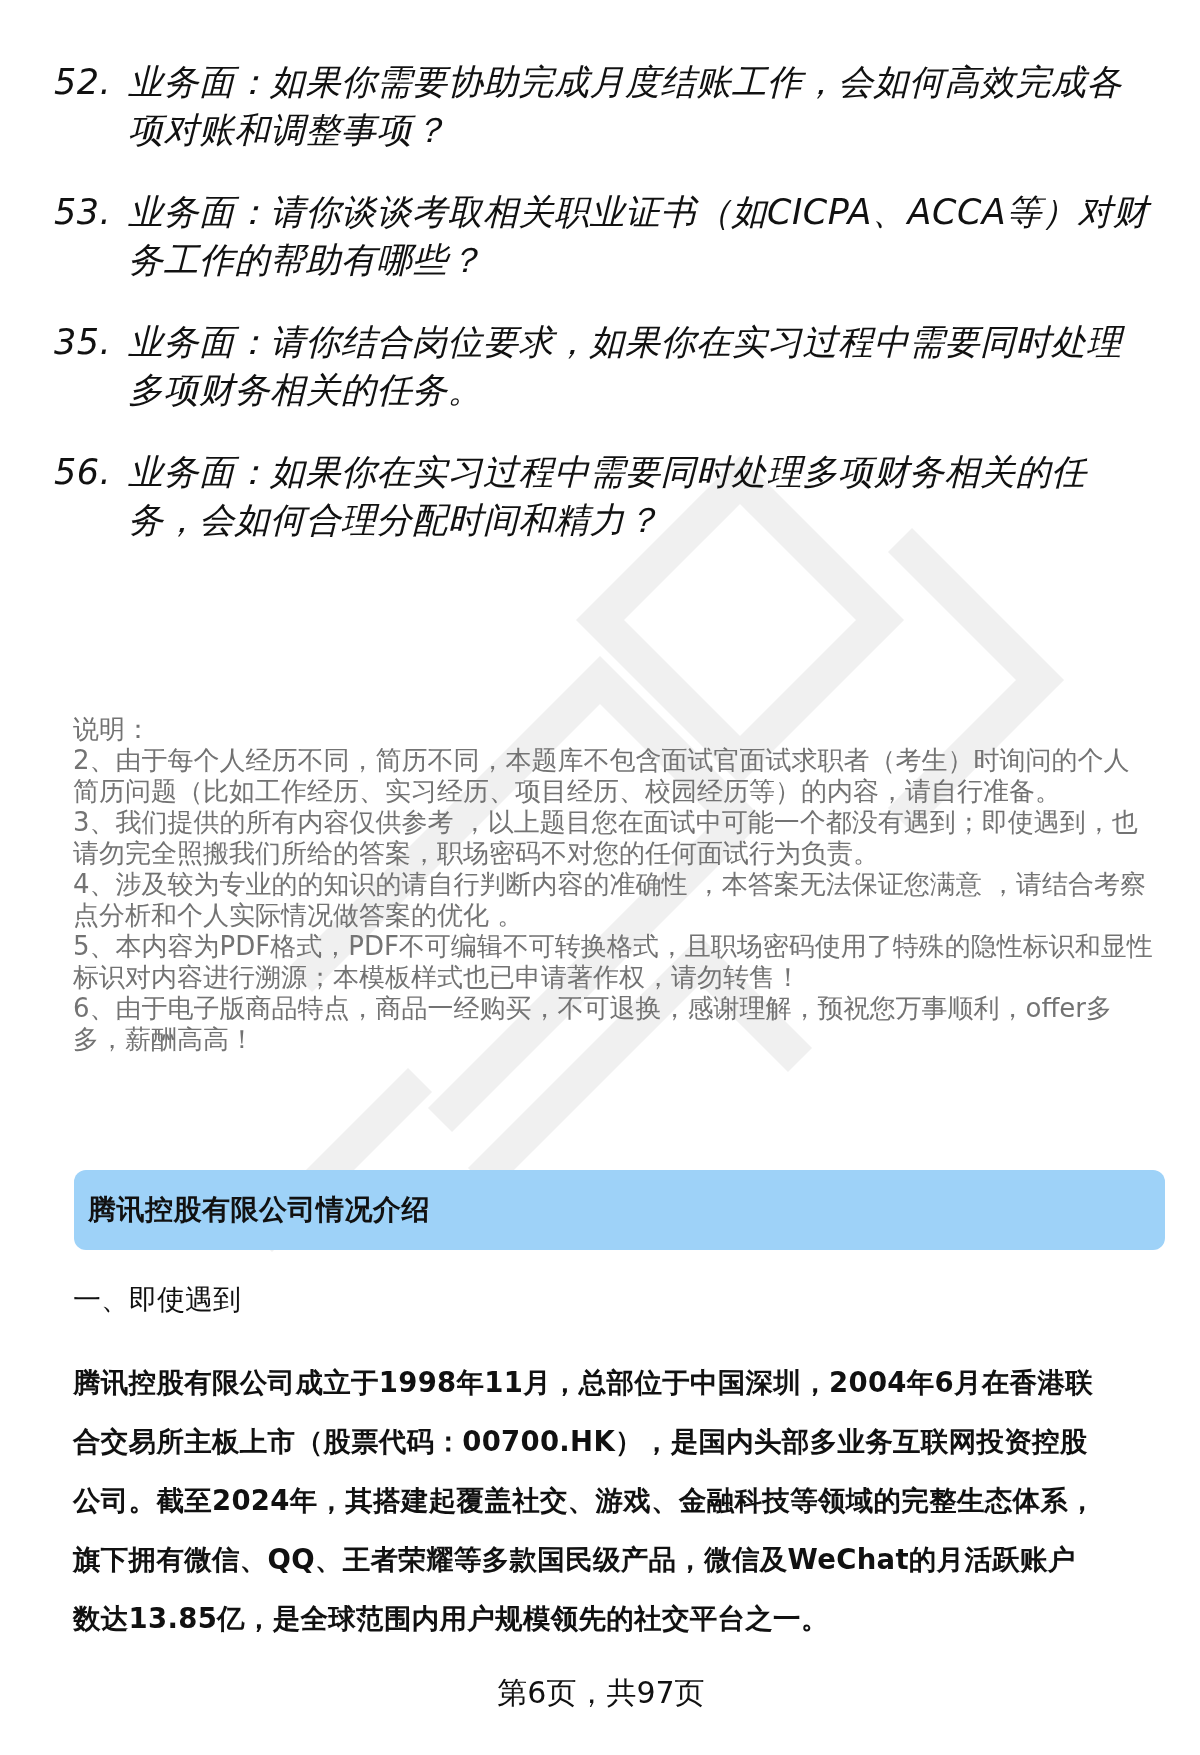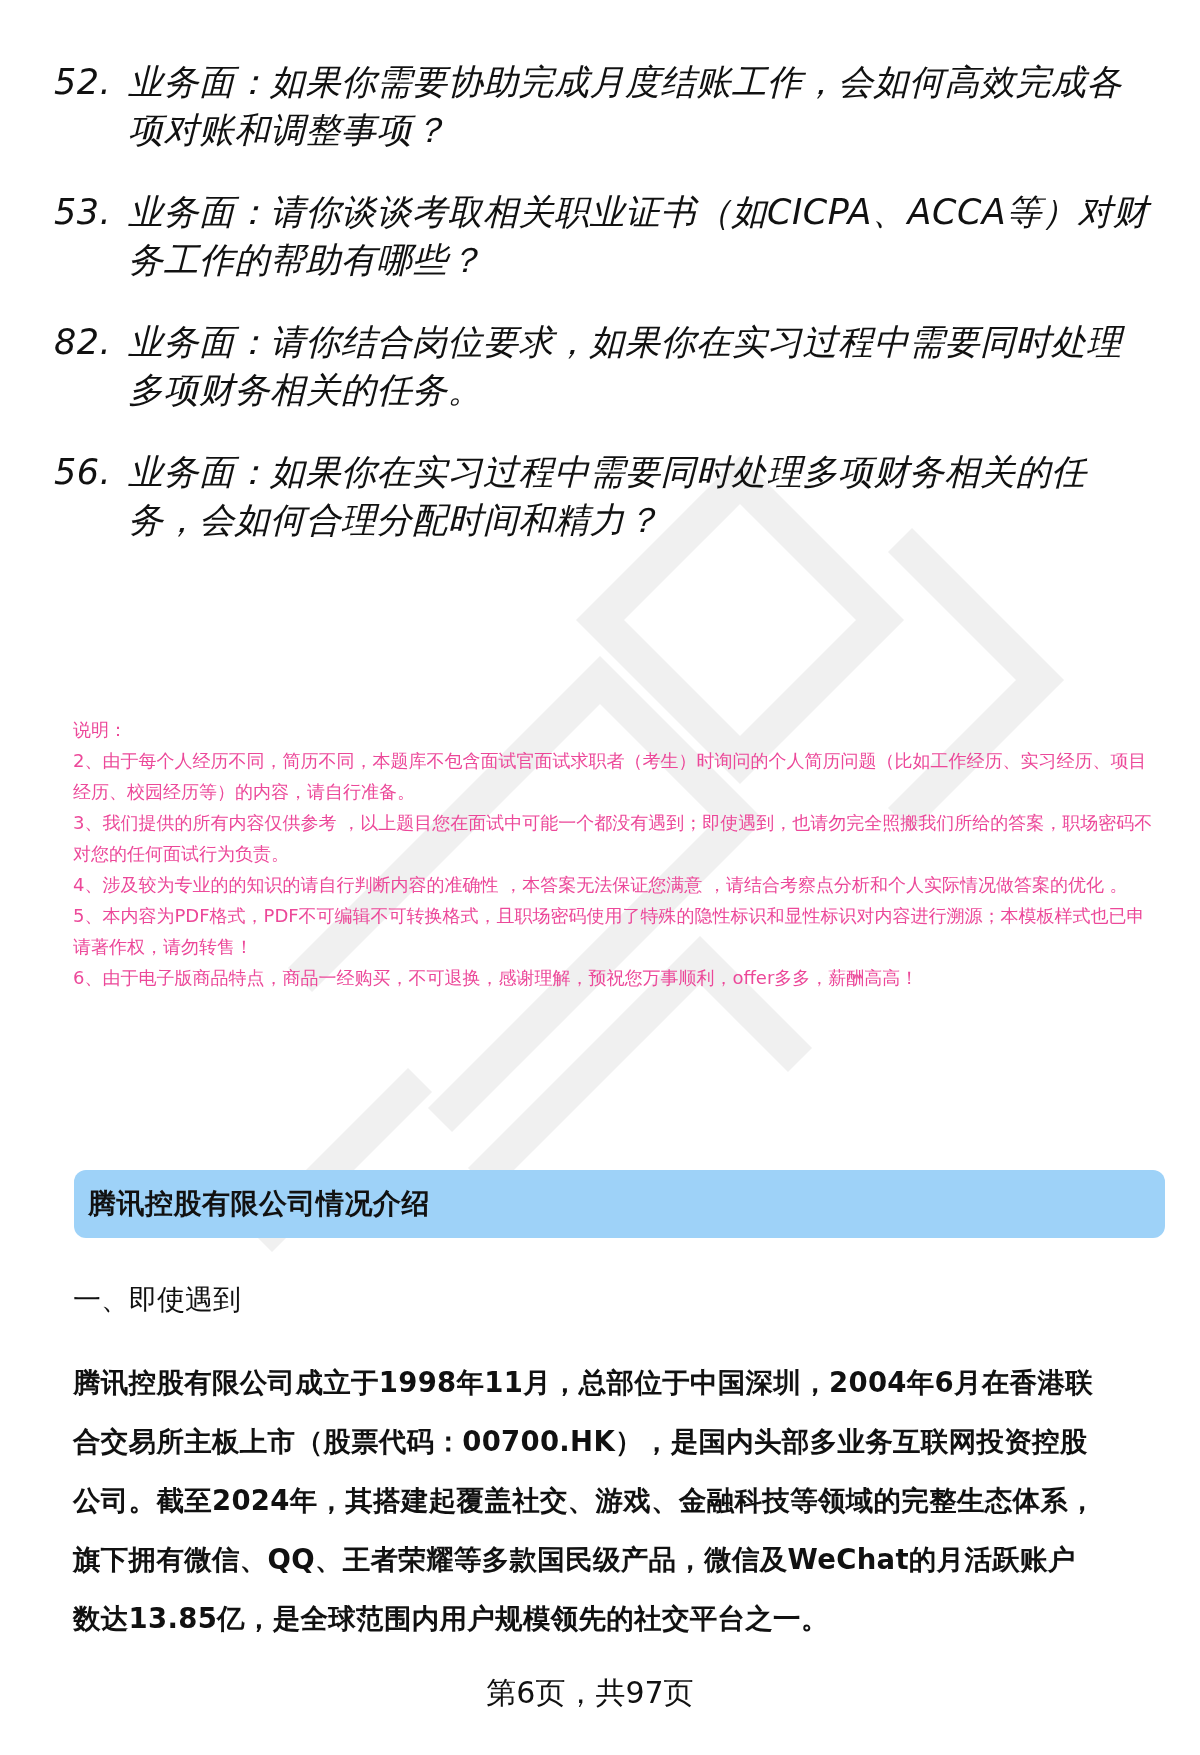--- a/index.html
+++ b/index.html
@@ -5,31 +5,31 @@
   html, body { margin: 0; padding: 0; }
   body {
     width: 1200px; height: 1755px; background: #ffffff; position: relative; overflow: hidden;
     font-family: "DejaVu Sans", "Liberation Sans", sans-serif; color: #111111;
   }
   .watermark { position: absolute; left: 180px; top: 420px; width: 1000px; height: 900px; pointer-events: none; }
   .questions { position: absolute; left: 54px; top: 58px; width: 1100px; }
   .question { display: flex; font-size: 35px; line-height: 48px; margin-bottom: 34px; letter-spacing: 0.5px; font-style: italic; }
   .q-num { width: 74px; flex: none; }
   .q-text { flex: 1; }
-  .notes { position: absolute; left: 73px; top: 714px; width: 1080px; font-size: 18px; line-height: 31px; color: #ec4899; }
+  .notes { position: absolute; left: 73px; top: 714px; width: 1080px; font-size: 26px; line-height: 31px; color: #737373; }
   .notes p { margin: 0; }
   .banner {
-    position: absolute; left: 74px; top: 1170px; width: 1091px; height: 68px;
+    position: absolute; left: 74px; top: 1170px; width: 1091px; height: 80px;
     background: #9ed2f8; border-radius: 12px; display: flex; align-items: center;
   }
   .banner-title { margin-left: 14px; font-size: 28px; font-weight: bold; color: #111; letter-spacing: 0.5px; }
   .section-heading { position: absolute; left: 73px; top: 1280px; font-size: 28px; line-height: 40px; }
   .body-para { position: absolute; left: 73px; top: 1353px; width: 1080px; font-size: 27.5px; line-height: 59px; letter-spacing: 0.3px; font-weight: bold; }
   .body-para p { margin: 0; }
-  .footer { position: absolute; left: 0; width: 1180px; top: 1672px; text-align: center; font-size: 30px; line-height: 42px; }
+  .footer { position: absolute; left: 0; width: 1180px; top: 1672px; text-align: center; font-size: 30px; line-height: 42px; padding-left: 11px; }
 </style>
 </head>
 <body>
 
 <svg class="watermark" viewBox="0 0 1000 900">
   <g fill="none" stroke="#f0f0f0" stroke-width="34" stroke-linejoin="miter">
     <path d="M560 60 L700 200 L560 340 L420 200 Z"></path>
     <path d="M720 120 L860 260 L720 400"></path>
     <path d="M120 560 L420 260 L560 400 L260 700"></path>
     <path d="M300 760 L520 540 L620 640"></path>
@@ -40,21 +40,21 @@
 <div class="questions">
   <div class="question">
     <span class="q-num">52.</span>
     <span class="q-text">业务面：如果你需要协助完成月度结账工作，会如何高效完成各项对账和调整事项？</span>
   </div>
   <div class="question">
     <span class="q-num">53.</span>
     <span class="q-text">业务面：请你谈谈考取相关职业证书（如CICPA、ACCA等）对财务工作的帮助有哪些？</span>
   </div>
   <div class="question">
-    <span class="q-num">82.</span>
+    <span class="q-num">35.</span>
     <span class="q-text">业务面：请你结合岗位要求，如果你在实习过程中需要同时处理多项财务相关的任务。</span>
   </div>
   <div class="question">
     <span class="q-num">56.</span>
     <span class="q-text">业务面：如果你在实习过程中需要同时处理多项财务相关的任务，会如何合理分配时间和精力？</span>
   </div>
 </div>
 
 <div class="notes">
   <p>说明：</p>

